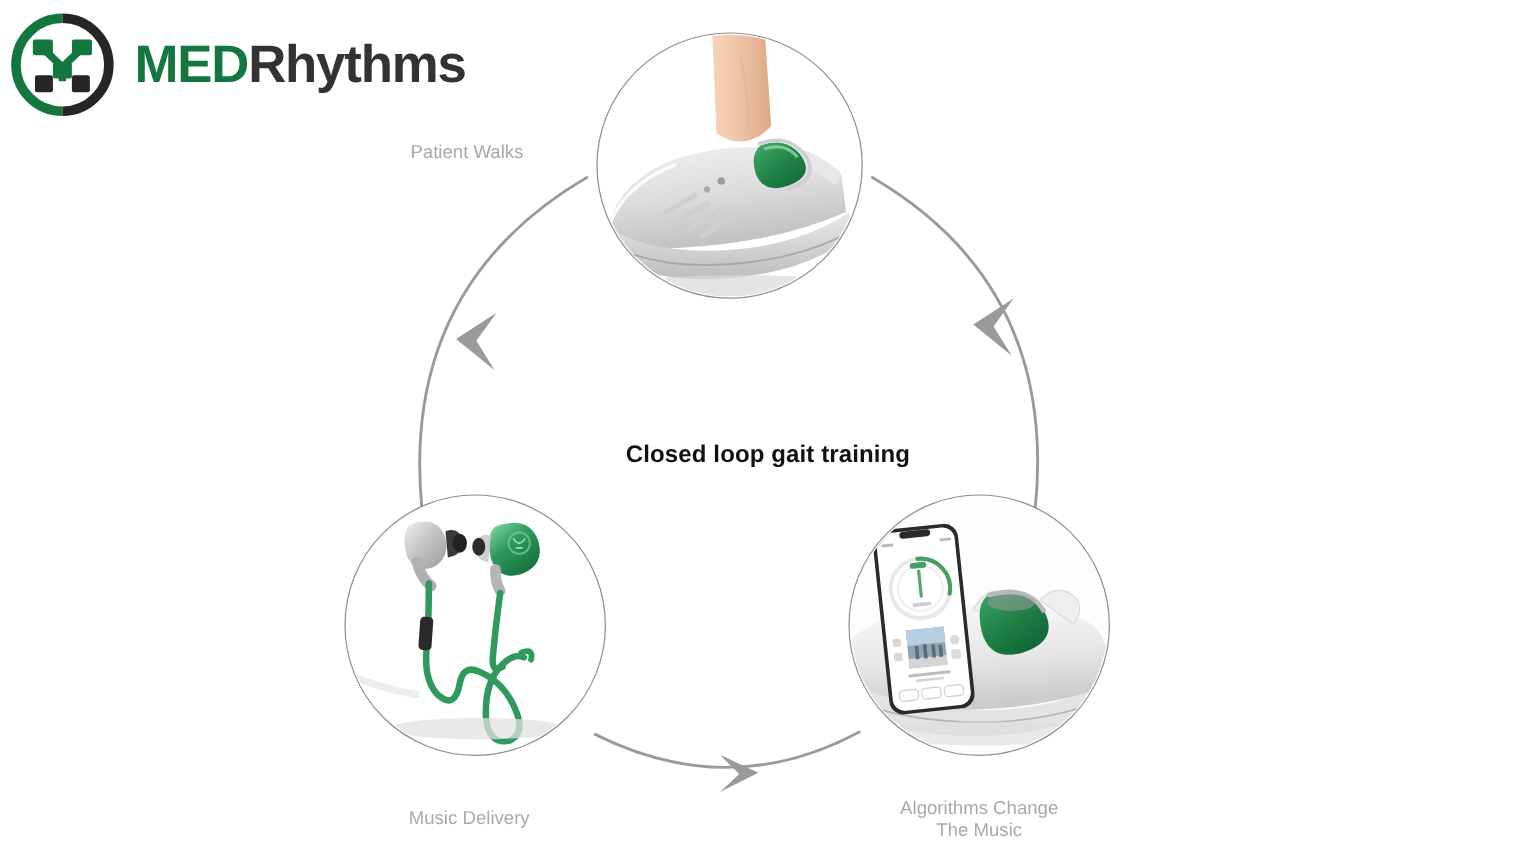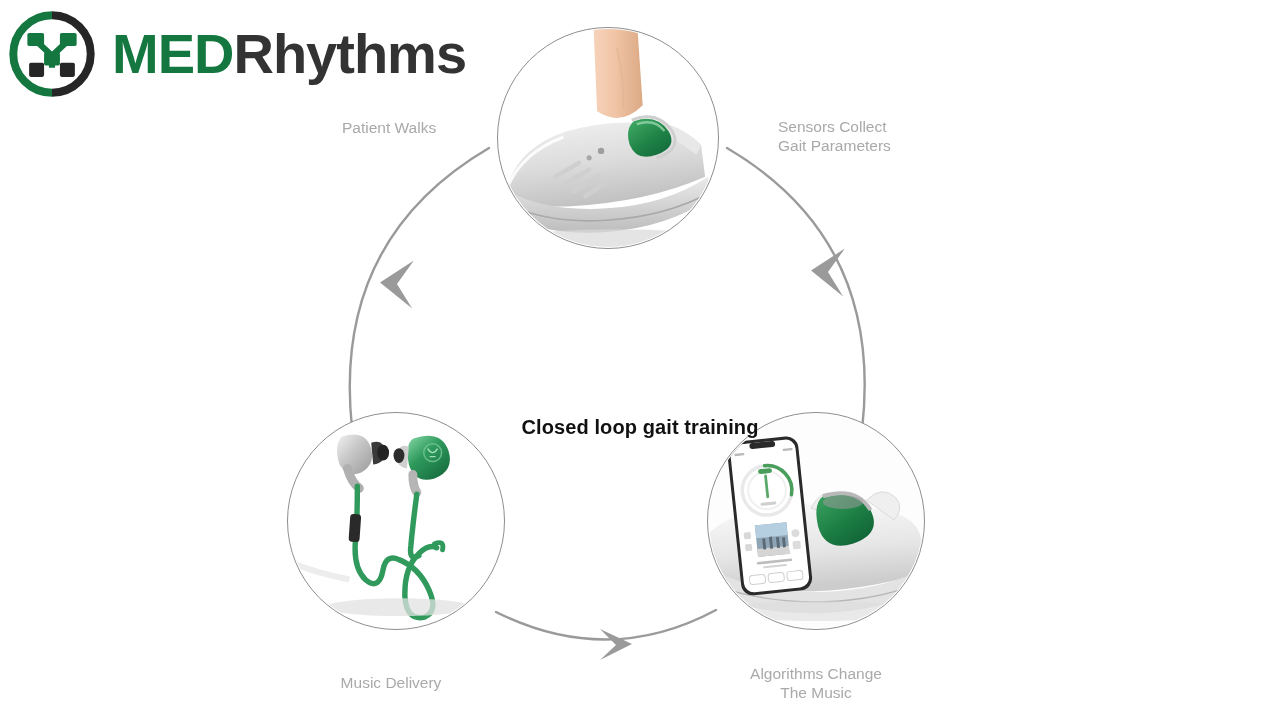--- a/index.html
+++ b/index.html
@@ -19,21 +19,21 @@
   #logo {
     position: absolute;
     left: 8px;
     top: 10px;
     display: flex;
     align-items: center;
     gap: 16px;
   }
   #logo-mark { width: 88px; height: 88px; display: block; }
   #logo-word {
-    font-size: 56px;
+    font-size: 44px;
     font-weight: bold;
     letter-spacing: -1px;
     line-height: 1;
     white-space: nowrap;
   }
   .word-med { color: #13773f; }
   .word-rhythms { color: #333333; }
 
   
   #diagram {
@@ -51,21 +51,20 @@
   #center-title {
     position: absolute;
     left: 0;
     top: 368px;
     width: 1280px;
     text-align: center;
     font-size: 20px;
     font-weight: bold;
     color: #111111;
     letter-spacing: 0.1px;
-    margin-top: 48px;
   }
 
   
   .node-label {
     position: absolute;
     color: #a9a9a9;
     font-size: 15.5px;
     line-height: 1.25;
     white-space: pre-line;
   }
@@ -321,19 +320,17 @@
 
         <ellipse cx="112" cy="196" rx="74" ry="9" fill="#e2e2e2" opacity=".75"></ellipse>
         <path d="M0 150 Q 30 162 62 168" fill="none" stroke="#ededed" stroke-width="6"></path>
       </g>
     </svg>
   </div>
 
   <div id="center-title">Closed loop gait training</div>
 
   <div class="node-label" id="label-patient-walks">Patient Walks</div>
-  <div class="node-label" id="label-sensors">Sensors Collect
-Gait Parameters</div>
   <div class="node-label" id="label-music">Music Delivery</div>
   <div class="node-label" id="label-algorithms">Algorithms Change
 The Music</div>
 
 </div>
 
 </body></html>

